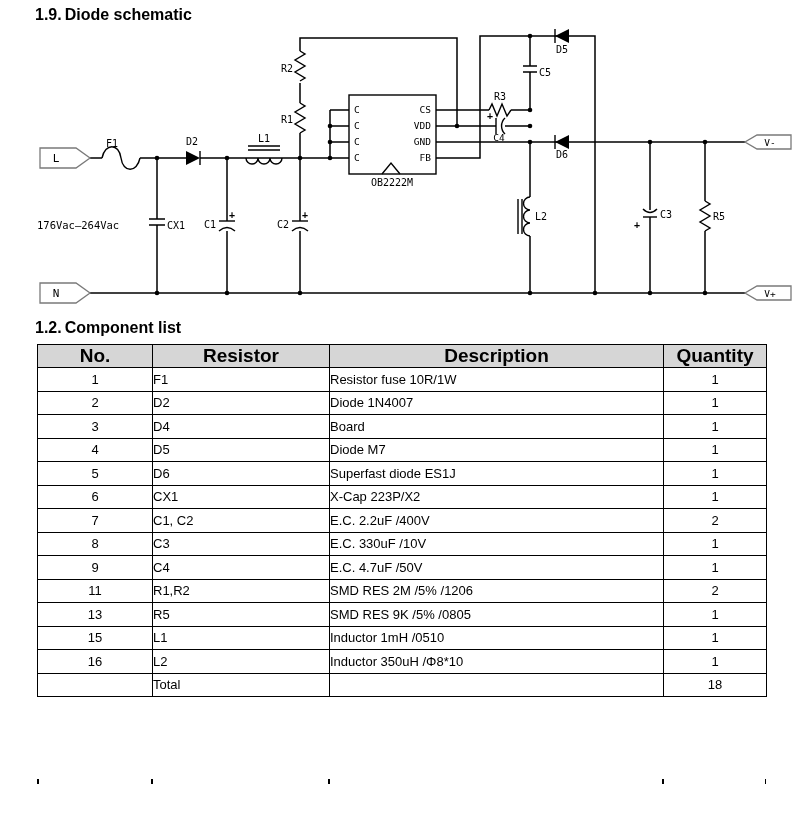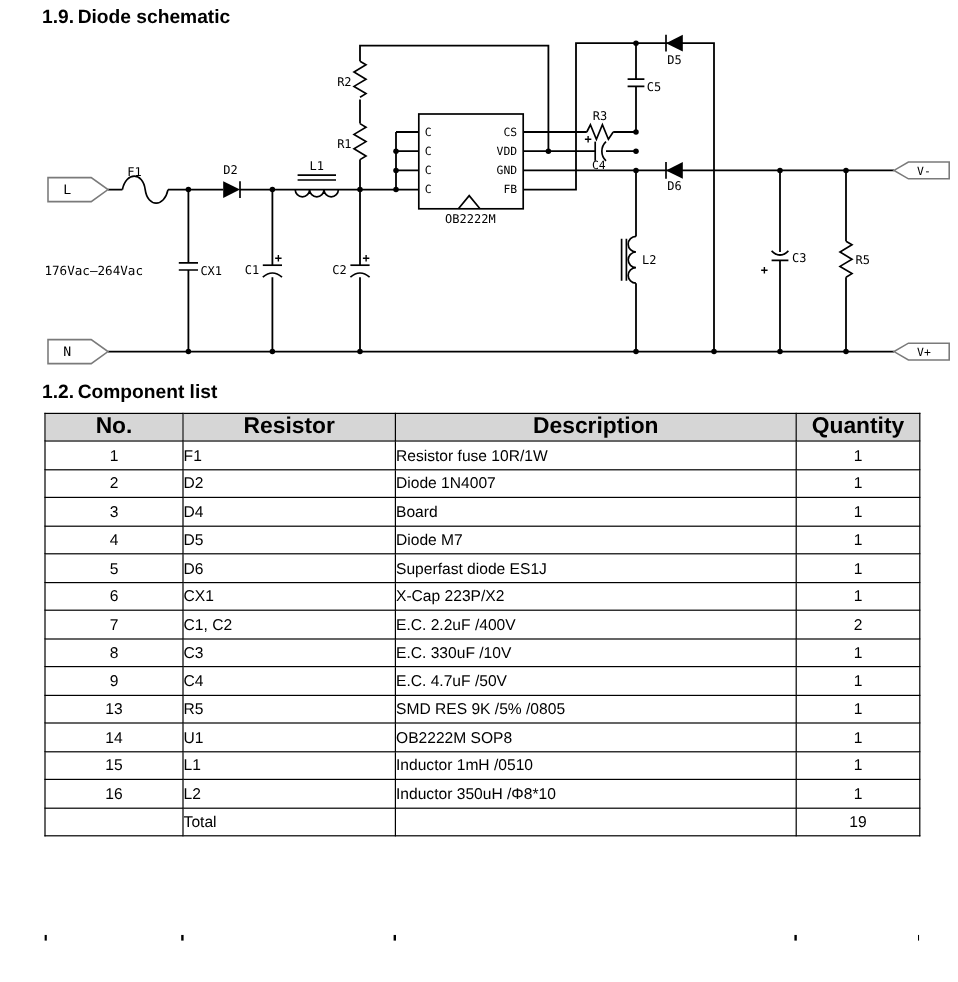--- a/index.html
+++ b/index.html
@@ -282,48 +282,48 @@
           <td class="cell-l">E.C. 330uF /10V</td>
           <td class="cell-c">1</td>
         </tr>
       <tr>
           <td class="cell-c">9</td>
           <td class="cell-l">C4</td>
           <td class="cell-l">E.C. 4.7uF /50V</td>
           <td class="cell-c">1</td>
         </tr>
       <tr>
+          <td class="cell-c">11</td>
+          <td class="cell-l">R1,R2</td>
+          <td class="cell-l">SMD RES 2M /5% /1206</td>
+          <td class="cell-c">2</td>
+        </tr>
+      <tr>
           <td class="cell-c">13</td>
           <td class="cell-l">R5</td>
           <td class="cell-l">SMD RES 9K /5% /0805</td>
           <td class="cell-c">1</td>
         </tr>
       <tr>
-          <td class="cell-c">14</td>
-          <td class="cell-l">U1</td>
-          <td class="cell-l">OB2222M SOP8</td>
-          <td class="cell-c">1</td>
-        </tr>
-      <tr>
           <td class="cell-c">15</td>
           <td class="cell-l">L1</td>
           <td class="cell-l">Inductor 1mH /0510</td>
           <td class="cell-c">1</td>
         </tr>
       <tr>
           <td class="cell-c">16</td>
           <td class="cell-l">L2</td>
           <td class="cell-l">Inductor 350uH /Φ8*10</td>
           <td class="cell-c">1</td>
         </tr>
       <tr>
           <td class="cell-c"></td>
           <td class="cell-l">Total</td>
           <td class="cell-l"></td>
-          <td class="cell-c">19</td>
+          <td class="cell-c">18</td>
         </tr>
     </tbody>
   </table>
 
   <div class="partial-row">
     <span style="left:0"></span>
     <span style="left:114px"></span>
     <span style="left:291px"></span>
     <span style="left:625px"></span>
     <span style="left:727.5px"></span>

